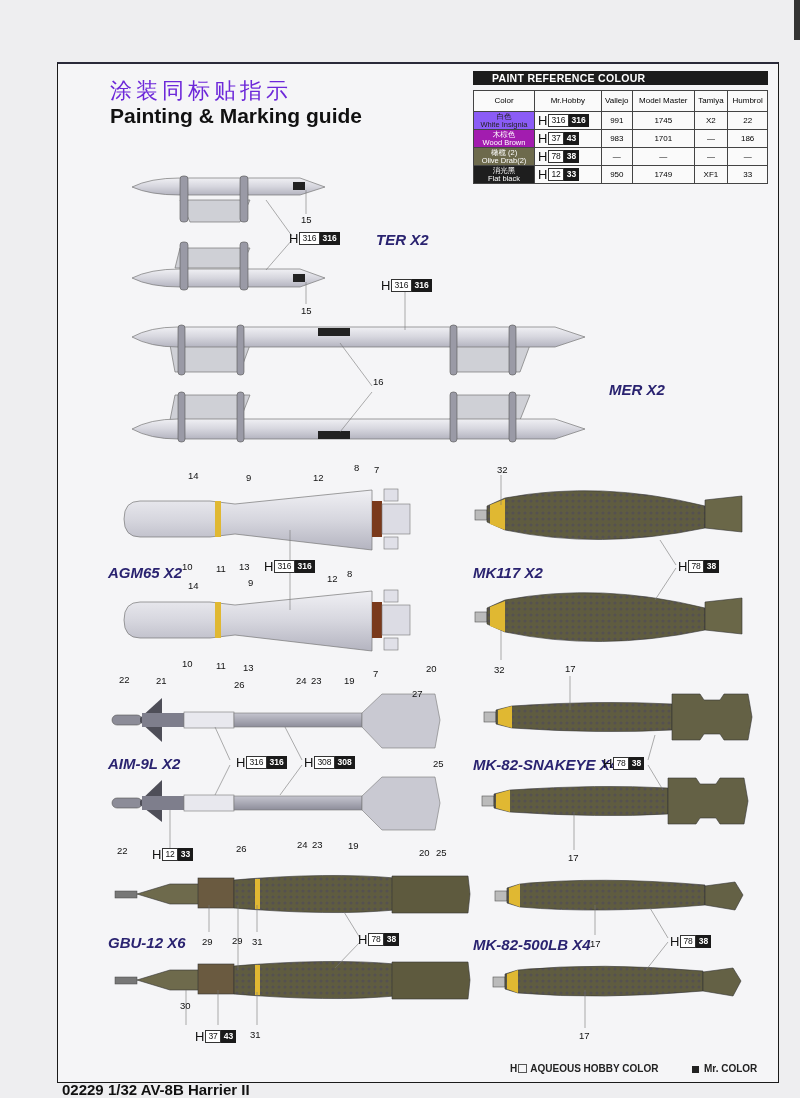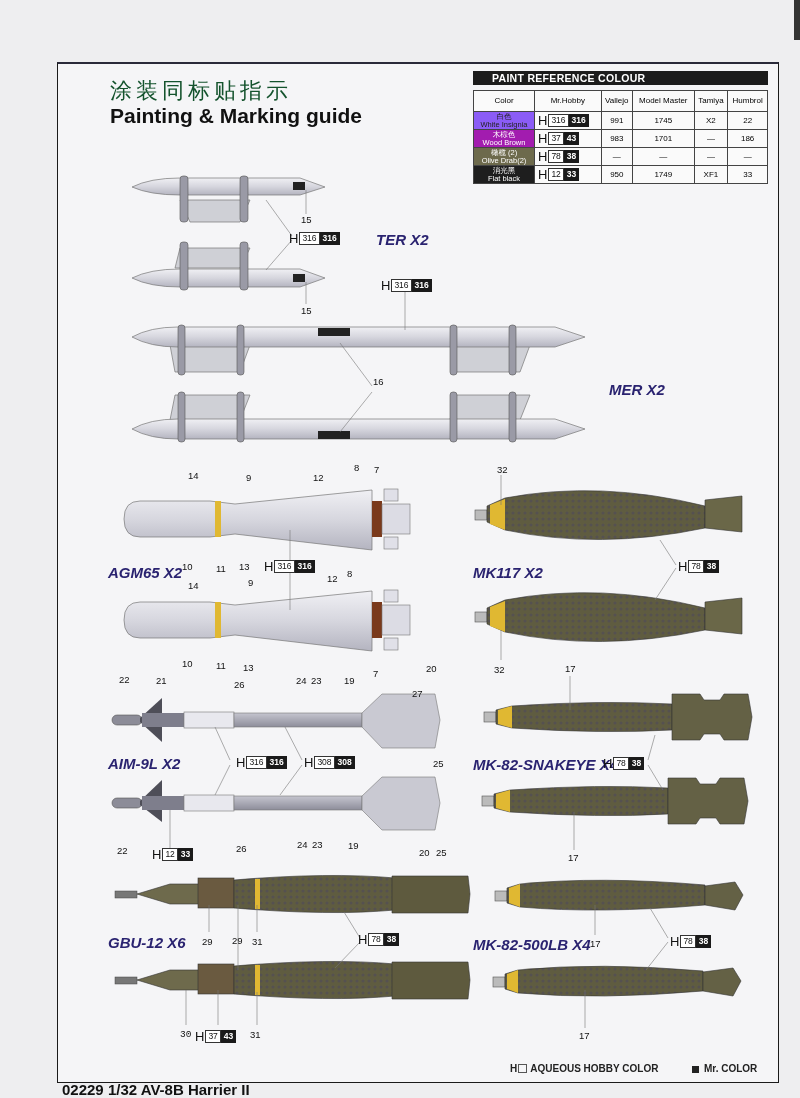--- a/index.html
+++ b/index.html
@@ -1,20 +1,20 @@
 <!DOCTYPE html>
 <html><head>
 <meta charset="utf-8">
 <style>
   html, body { margin:0; padding:0; }
   body { width:800px; height:1098px; background:#eeeef0; position:relative; overflow:hidden; font-family:"Liberation Sans", sans-serif; }
   .sheet { position:absolute; left:57px; top:62px; width:720px; height:1018px; background:#f5f5f7; border:1px solid #1a1a1a; border-top:2px solid #2a2a3a; }
   .edge-mark { position:absolute; right:0; top:0; width:6px; height:40px; background:#333; }
   .abs { position:absolute; }
-  .title-cn { left:110px; top:76px; font-size:22px; letter-spacing:4px; color:#14532d; font-family:"DejaVu Sans", sans-serif; }
+  .title-cn { left:110px; top:76px; font-size:22px; letter-spacing:4px; color:#6d28d9; font-family:"DejaVu Sans", sans-serif; }
   .title-en { left:110px; top:104px; font-size:21px; font-weight:bold; color:#111; }
   .footer-model { left:62px; top:1081px; font-size:15px; font-weight:bold; color:#111; }
   .legend { top:1063px; font-size:10px; font-weight:bold; color:#222; }
   .weapon-label { font-size:15px; font-weight:bold; font-style:italic; color:#2a2370; }
   .num { font-size:9.5px; color:#111; }
   .hcode { display:flex; align-items:center; font-size:11px; color:#111; }
   .hcode .h { font-size:13px; margin-right:1px; }
   .hcode .aq { border:1px solid #333; padding:0 2px; font-size:8.5px; line-height:11px; background:#fff; }
   .hcode .mr { background:#1a1a1a; color:#fff; padding:0 3px; font-size:8.5px; line-height:13px; font-weight:bold; }
   
@@ -407,21 +407,21 @@
 <div class="abs num" style="left:348px;top:840px;">19</div>
 <div class="abs num" style="left:419px;top:847px;">20</div>
 <div class="abs num" style="left:436px;top:847px;">25</div>
 
 <div class="abs num" style="left:565px;top:663px;">17</div>
 <div class="abs num" style="left:568px;top:852px;">17</div>
 
 <div class="abs num" style="left:202px;top:936px;">29</div>
 <div class="abs num" style="left:232px;top:935px;">29</div>
 <div class="abs num" style="left:252px;top:936px;">31</div>
-<div class="abs num" style="left:180px;top:1029px;font-family:Liberation Mono, monospace;">30</div>
+<div class="abs num" style="left:180px;top:1000px;">30</div>
 <div class="abs num" style="left:250px;top:1029px;">31</div>
 
 <div class="abs num" style="left:590px;top:938px;">17</div>
 <div class="abs num" style="left:579px;top:1030px;">17</div>
 
 <div class="abs legend" style="left:510px;">
   <span>H</span><span style="display:inline-block;width:7px;height:7px;border:1px solid #555;margin:0 3px 0 1px;vertical-align:-1px;"></span><span>AQUEOUS HOBBY COLOR</span>
 </div>
 <div class="abs legend" style="left:692px;">
   <span style="display:inline-block;width:7px;height:7px;background:#222;margin-right:5px;vertical-align:-1px;"></span><span>Mr. COLOR</span>

